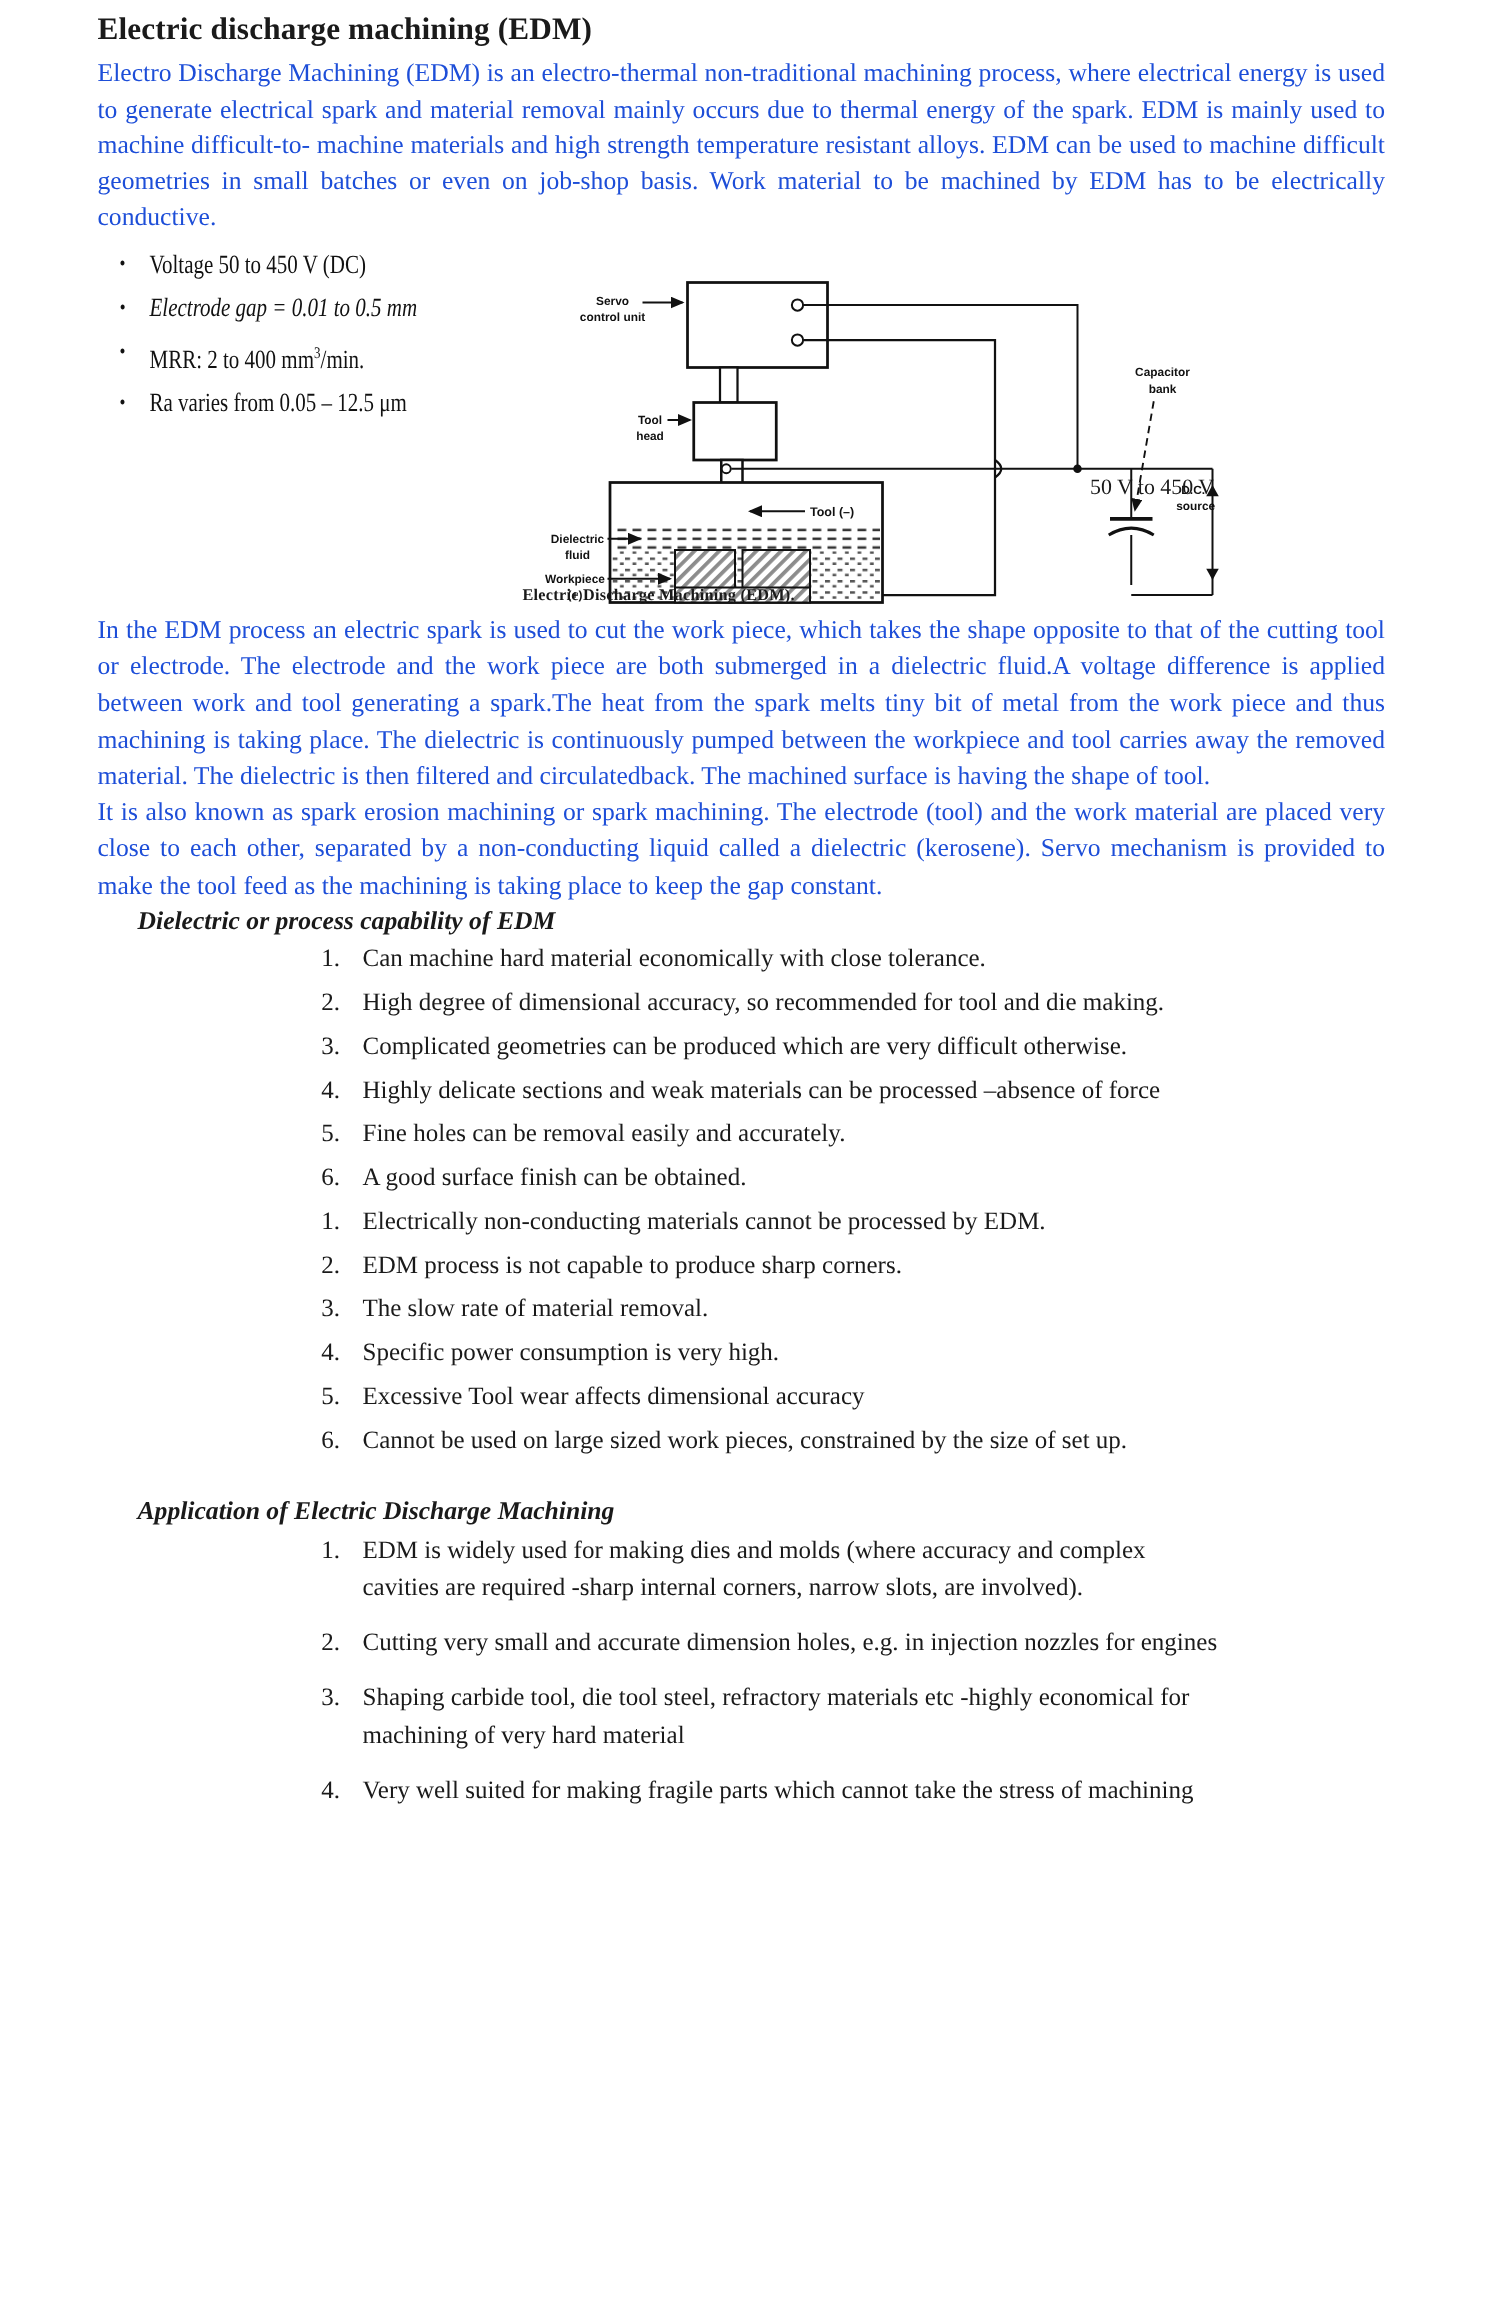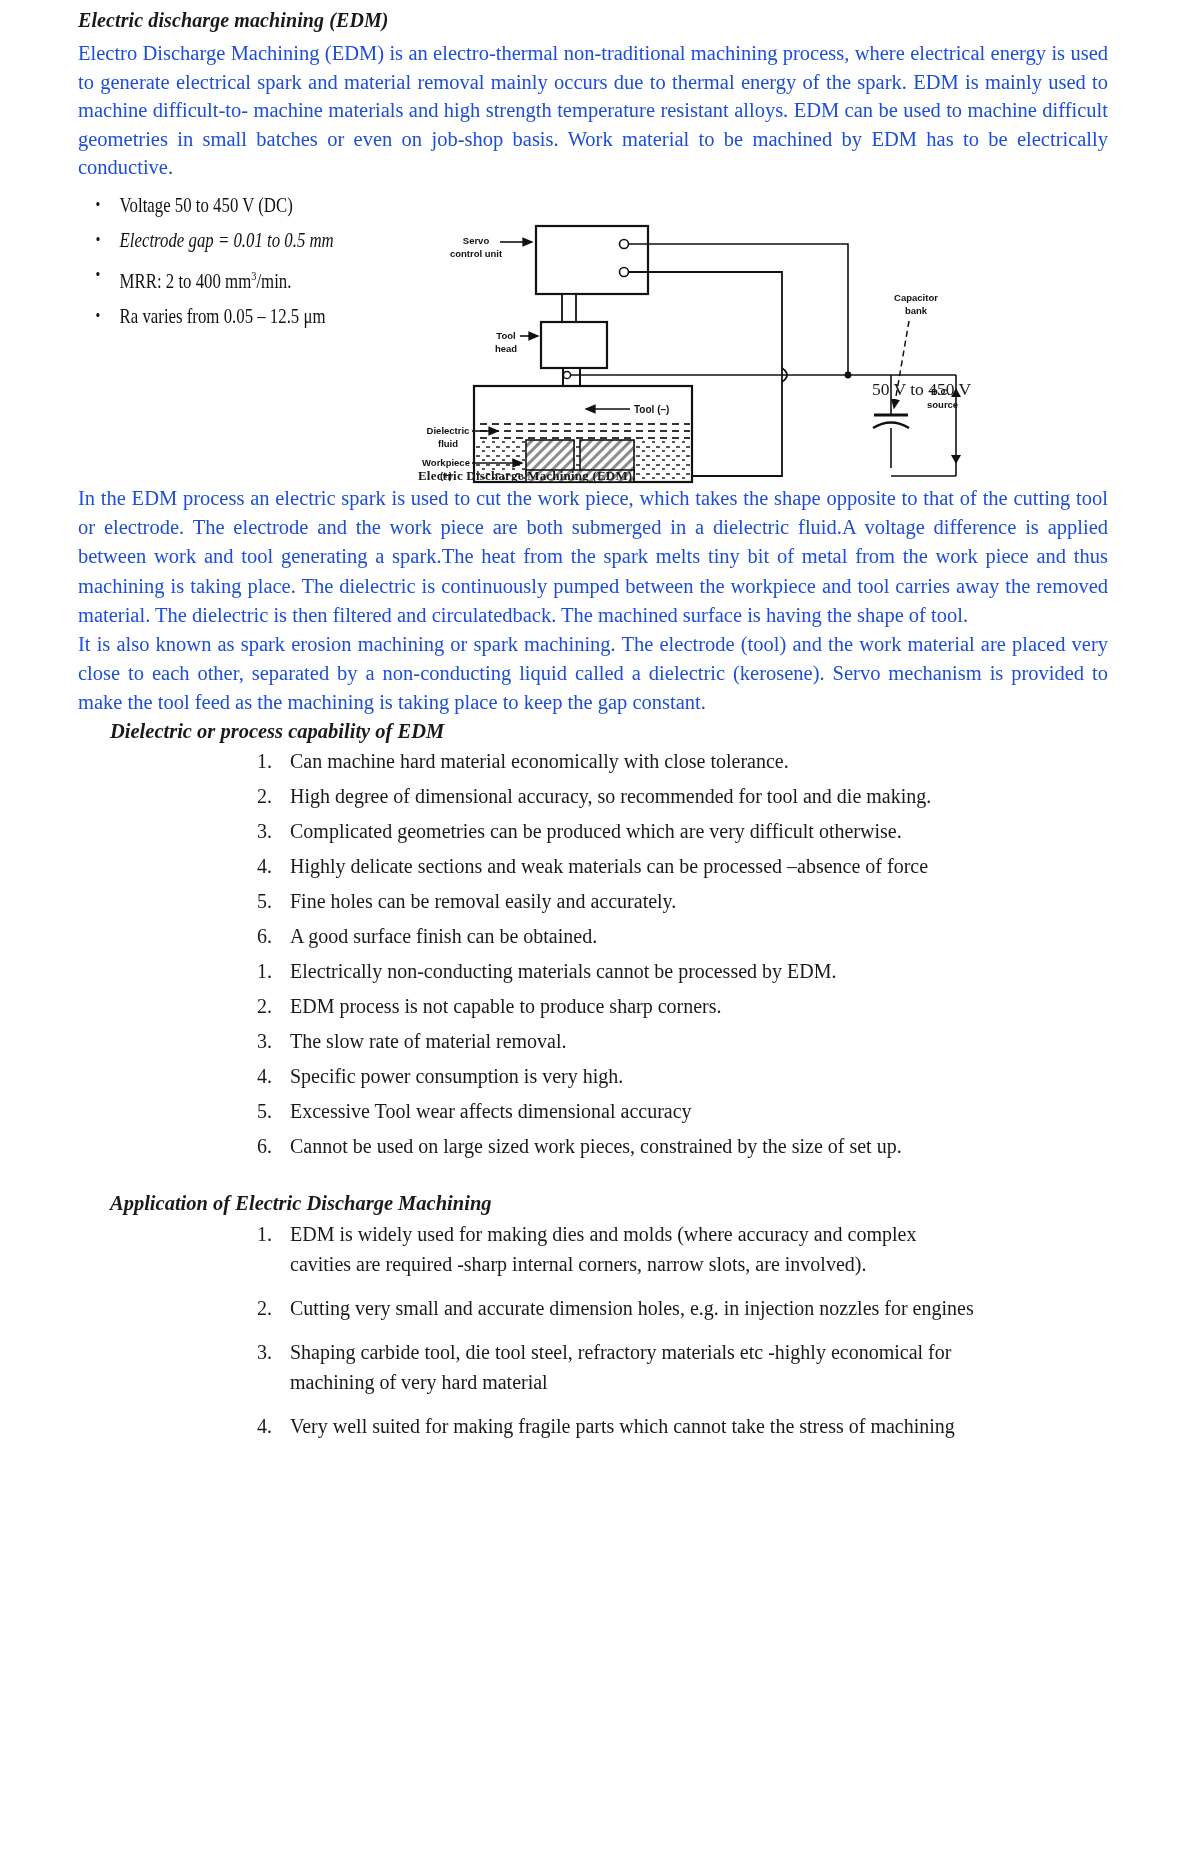--- a/index.html
+++ b/index.html
@@ -20,23 +20,22 @@
   }
   .content {
     position: absolute;
     left: 78px;
     top: 8px;
     width: 1030px;
   }
 
   
   .h-title {
-    font-size: 20px;
+    font-size: 25px;
     font-weight: bold;
-    font-style: italic;
     letter-spacing: 0.1px;
     margin: 0 0 6px 0;
     line-height: 1.25;
   }
   .sub-head {
     font-size: 20.5px;
     font-weight: bold;
     font-style: italic;
     margin: 0 0 2px 0;
     padding-left: 32px;
@@ -100,21 +99,21 @@
     width: 26px;
     text-align: right;
   }
   ol.num.loose > li { margin-bottom: 14px; line-height: 30px; }
   ol.num > li b { font-weight: normal; }
   .wrap-2 { display: block; }
 
   
   .figure {
     position: absolute;
-    left: 396px;
+    left: 410px;
     top: 218px;
     width: 610px;
     height: 270px;
   }
   .fig-caption {
     position: absolute;
     left: 418px;
     top: 468px;
     width: 360px;
     font-size: 13px;

